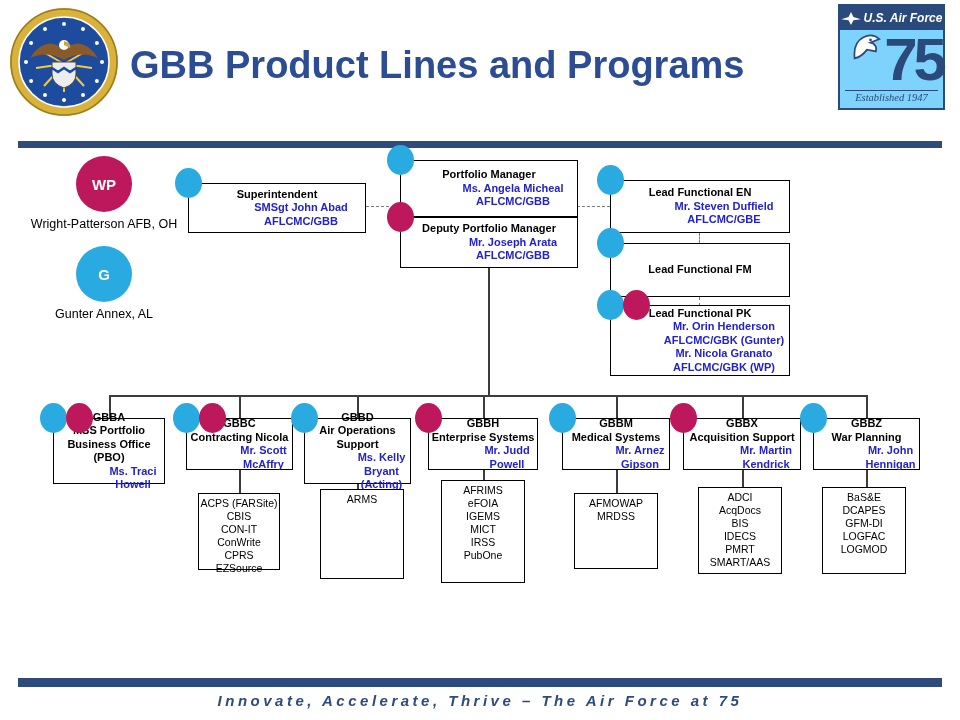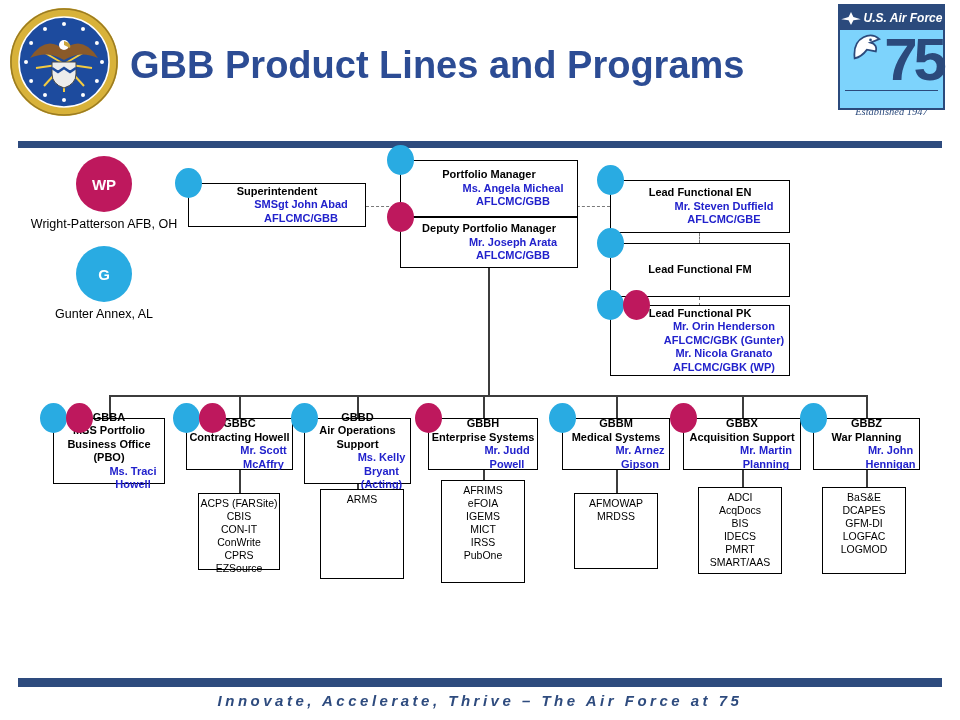--- a/index.html
+++ b/index.html
@@ -19,21 +19,21 @@
   .ftag {
     position: absolute; left: 0; top: 692px; width: 100%; text-align: center;
     font-size: 15px; font-weight: bold; font-style: italic; letter-spacing: 3.5px;
     color: #2E4B7E; white-space: nowrap;
   }
   
   .logo75 { position: absolute; left: 838px; top: 4px; width: 107px; height: 106px; border: 2px solid #2B4A7C; background: #7dd3fc; }
   .logo75-band { background: #2B4A7C; color: #fff; height: 24px; display: flex; align-items: center; justify-content: center; gap: 3px; font-weight: bold; font-style: italic; font-size: 12px; white-space: nowrap; }
   .logo75-num { position: relative; height: 58px; display: flex; align-items: flex-end; justify-content: flex-end; font-weight: bold; font-size: 60px; line-height: 56px; color: #2B4A7C; letter-spacing: -4px; padding-left: 28px; }
   .eagle-head { position: absolute; left: 10px; top: 2px; }
-  .logo75-est { font-family: "Liberation Serif", serif; font-style: italic; font-size: 10.5px; color: #2B4A7C; text-align: center; border-top: 1.5px solid #2B4A7C; margin: 2px 5px 0 5px; padding-top: 15px; }
+  .logo75-est { font-family: "Liberation Serif", serif; font-style: italic; font-size: 10.5px; color: #2B4A7C; text-align: center; border-top: 1.5px solid #2B4A7C; margin: 2px 5px 0 5px; padding-top: 1px; }
   
   .lgc {
     position: absolute; width: 56px; height: 56px; border-radius: 50%;
     display: flex; align-items: center; justify-content: center;
     color: #fff; font-weight: bold; font-size: 15px;
   }
   .lgl { position: absolute; text-align: center; font-size: 12.5px; color: #000; white-space: nowrap; }
   .c-gold { background: #be185d; }
   .c-blue { background: #29ABE2; }
   
@@ -149,21 +149,21 @@
 
   <div class="obox" style="left:400px;top:160px;width:178px;height:57px">
     <span class="badge c-blue first"></span>
     <div>Portfolio Manager</div>
     <div class="t-blue">
         <div>Ms. Angela Micheal</div>
         <div>AFLCMC/GBB</div>
       </div>
   </div>
 
-  <div class="obox" style="left:188px;top:183px;width:178px;height:44px">
+  <div class="obox" style="left:188px;top:183px;width:178px;height:50px">
     <span class="badge c-blue first"></span>
     <div>Superintendent</div>
     <div class="t-blue">
         <div>SMSgt John Abad</div>
         <div>AFLCMC/GBB</div>
       </div>
   </div>
 
   <div class="obox" style="left:400px;top:217px;width:178px;height:51px">
     <span class="badge c-gold first"></span>
@@ -212,21 +212,21 @@
     <div class="t-blue">
         <div>Ms. Traci Howell</div>
       </div>
   </div>
 
   <div class="obox" style="left:186px;top:418px;width:107px;height:52px">
     <span class="badge c-blue first"></span>
     <span class="badge c-gold second"></span>
     <div>GBBC</div>
     <div>
-        <div>Contracting Howell</div>
+        <div>Contracting Nicola</div>
       </div>
     <div class="t-blue">
         <div>Mr. Scott McAffry</div>
       </div>
   </div>
   <div class="plist" style="left:198px;top:493px;width:82px;height:77px">
       <div>ACPS (FARSite)</div>
       <div>CBIS</div>
       <div>CON-IT</div>
       <div>ConWrite</div>
@@ -284,21 +284,21 @@
       <div>MRDSS</div>
     </div>
 
   <div class="obox" style="left:683px;top:418px;width:118px;height:52px">
     <span class="badge c-gold first"></span>
     <div>GBBX</div>
     <div>
         <div>Acquisition Support</div>
       </div>
     <div class="t-blue">
-        <div>Mr. Martin Planning</div>
+        <div>Mr. Martin Kendrick</div>
       </div>
   </div>
   <div class="plist" style="left:698px;top:487px;width:84px;height:87px">
       <div>ADCI</div>
       <div>AcqDocs</div>
       <div>BIS</div>
       <div>IDECS</div>
       <div>PMRT</div>
       <div>SMART/AAS</div>
     </div>

